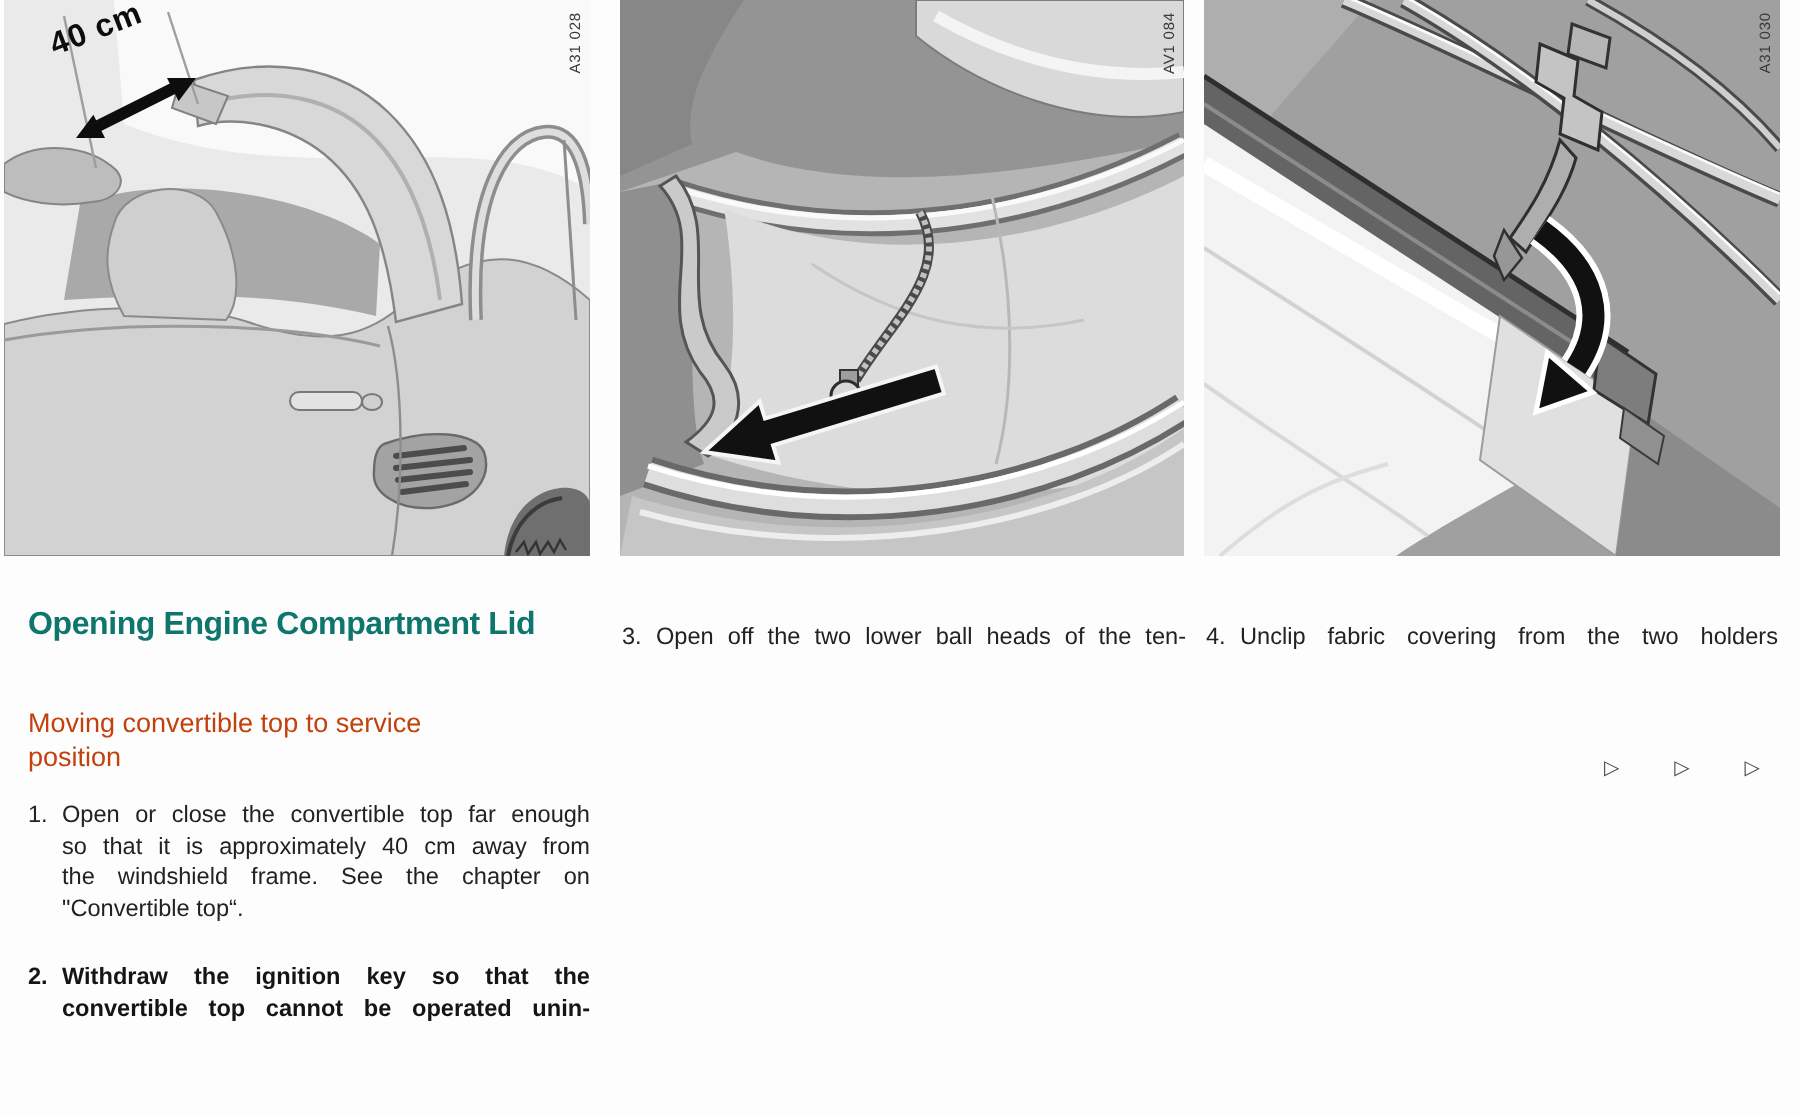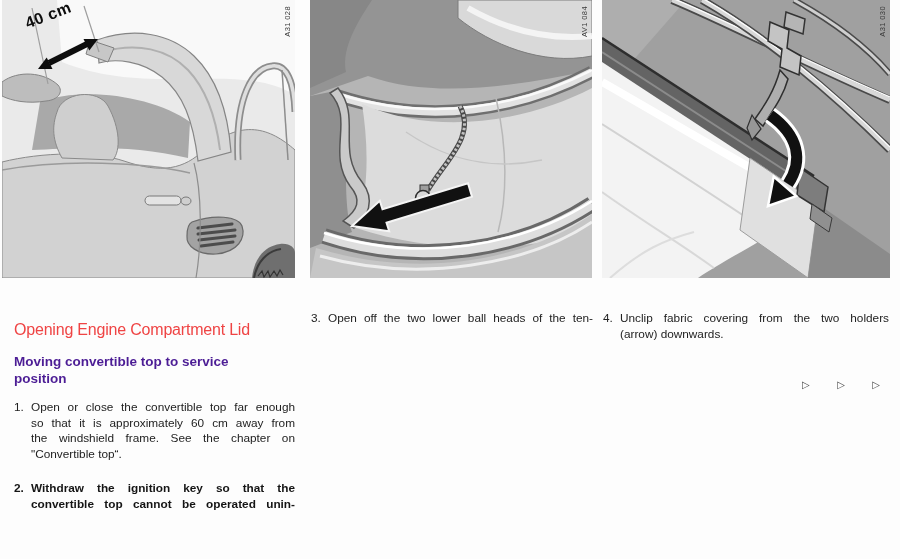--- a/index.html
+++ b/index.html
@@ -18,26 +18,26 @@
     writing-mode:vertical-rl;transform:rotate(180deg);
     font-size:7.5px;letter-spacing:.4px;color:#3a3a3a;white-space:nowrap;
   }
   .fig-annotation{
     position:absolute;left:24px;top:15px;
     transform:rotate(-21deg);transform-origin:left center;
     font-weight:bold;font-size:16px;color:#0d0d0d;letter-spacing:.5px;
   }
   
   .heading{
-    position:absolute;left:14px;top:321px;width:282px;
-    font-size:16px;font-weight:normal;letter-spacing:-0.2px;color:#ef4444;
+    position:absolute;left:14px;top:304px;width:282px;
+    font-size:16px;font-weight:bold;letter-spacing:-0.2px;color:#0f766e;
   }
   .subheading{
     position:absolute;left:14px;top:353px;width:246px;
-    font-size:13.5px;line-height:17px;font-weight:bold;color:#4c1d95;
+    font-size:13.5px;line-height:17px;font-weight:normal;color:#c2410c;
   }
   .step{position:absolute;display:flex;font-size:11.8px;line-height:15.6px;color:#222;}
   .step .num{flex:0 0 17px;}
   .step .lines{flex:1;}
   .jl{text-align:justify;text-align-last:justify;}
   .jl.end{text-align-last:left;}
   .bold{font-weight:bold;color:#151515;}
   #step1{left:14px;top:400px;width:281px;}
   #step2{left:14px;top:481px;width:281px;}
   #step3{left:311px;top:311px;width:282px;}
@@ -189,21 +189,21 @@
   </div>
 
   <h1 class="heading" style="margin:0;font-size:16px;">Opening Engine Compartment Lid</h1>
 
   <div class="subheading">Moving convertible top to service position</div>
 
   <div class="step" id="step1">
     <div class="num">1.</div>
     <div class="lines">
       <div class="jl">Open or close the convertible top far enough</div>
-      <div class="jl">so that it is approximately 60 cm away from</div>
+      <div class="jl">so that it is approximately 40 cm away from</div>
       <div class="jl">the windshield frame. See the chapter on</div>
       <div class="jl end">"Convertible top“.</div>
     </div>
   </div>
 
   <div class="step bold" id="step2">
     <div class="num">2.</div>
     <div class="lines">
       <div class="jl">Withdraw the ignition key so that the</div>
       <div class="jl">convertible top cannot be operated unin-</div>
@@ -214,21 +214,20 @@
     <div class="num">3.</div>
     <div class="lines">
       <div class="jl">Open off the two lower ball heads of the ten-</div>
     </div>
   </div>
 
   <div class="step" id="step4">
     <div class="num">4.</div>
     <div class="lines">
       <div class="jl">Unclip fabric covering from the two holders</div>
-      <div class="jl end">(arrow) downwards.</div>
     </div>
   </div>
 
   <div class="continue-row">
     <span>▷</span>
     <span>▷</span>
     <span>▷</span>
   </div>
 
 </div>

